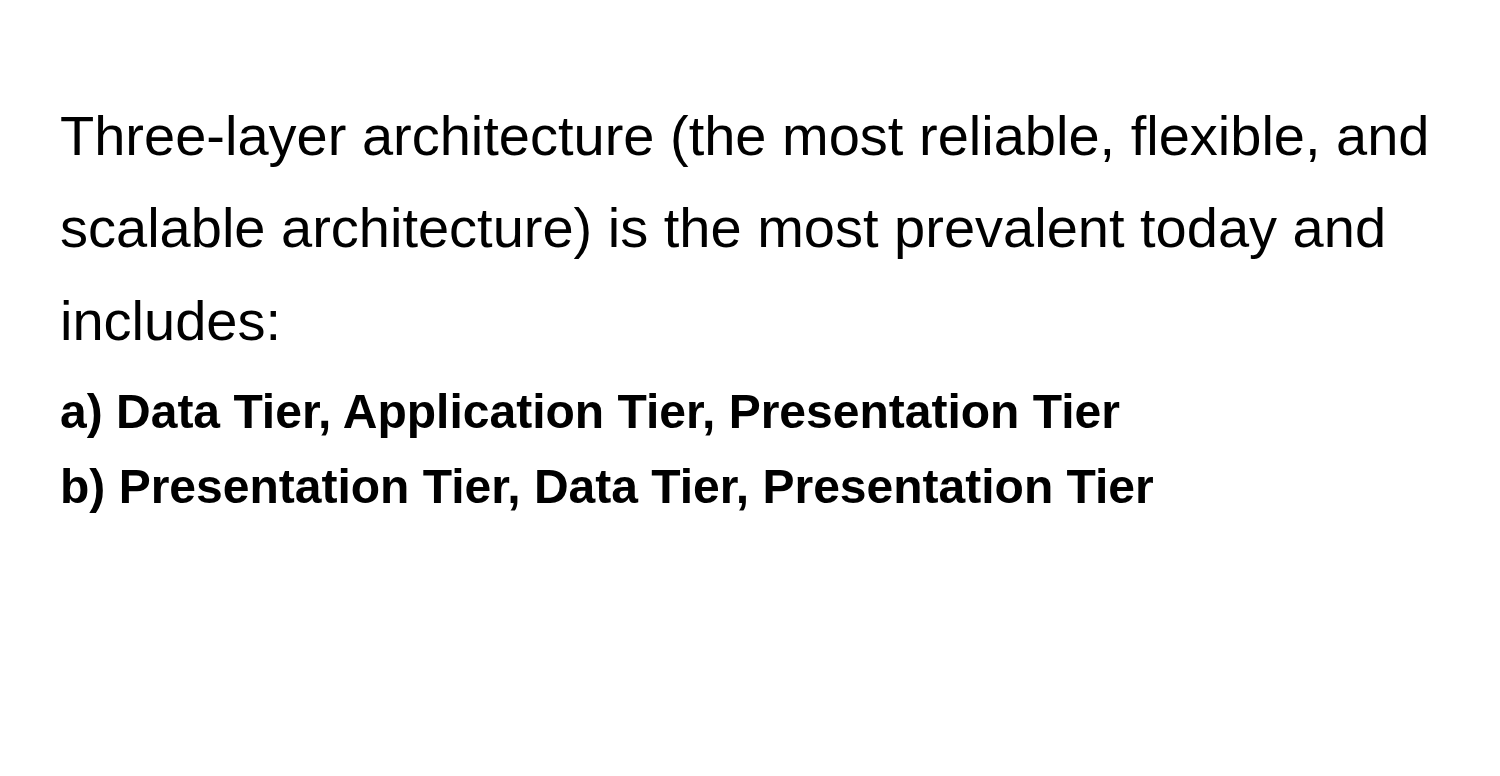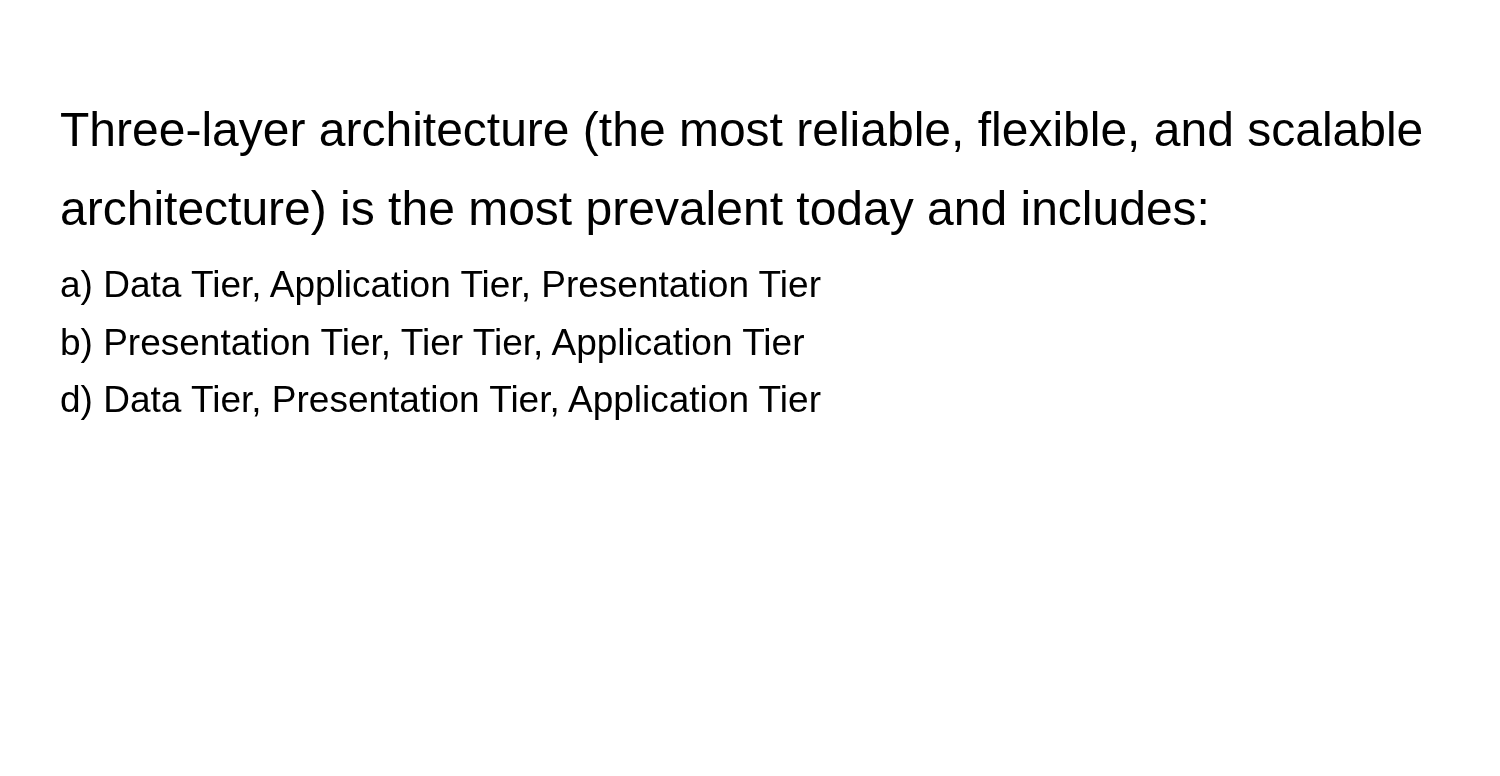--- a/index.html
+++ b/index.html
@@ -12,32 +12,31 @@
       width: 1500px;
       height: 776px;
       font-family: -apple-system, BlinkMacSystemFont, "Segoe UI", Helvetica, Arial, sans-serif;
       color: #000000;
       padding: 90px 60px 60px 60px;
     }
     .content {
       max-width: 1380px;
     }
     .question-text {
-      font-size: 48px;
+      font-size: 56px;
       line-height: 1.65;
       font-weight: 400;
       margin-bottom: 8px;
     }
     .option {
-      font-size: 37px;
+      font-size: 48px;
       line-height: 1.55;
-      font-weight: 400;
+      font-weight: 700;
     }
   </style>
 </head>
 <body>
 
 <div class="content">
   <p class="question-text">Three-layer architecture (the most reliable, flexible, and scalable architecture) is the most prevalent today and includes:</p>
   <p class="option">a) Data Tier, Application Tier, Presentation Tier</p>
-  <p class="option">b) Presentation Tier, Tier Tier, Application Tier</p>
-  <p class="option">d) Data Tier, Presentation Tier, Application Tier</p>
+  <p class="option">b) Presentation Tier, Data Tier, Presentation Tier</p>
 </div>
 
 </body></html>

